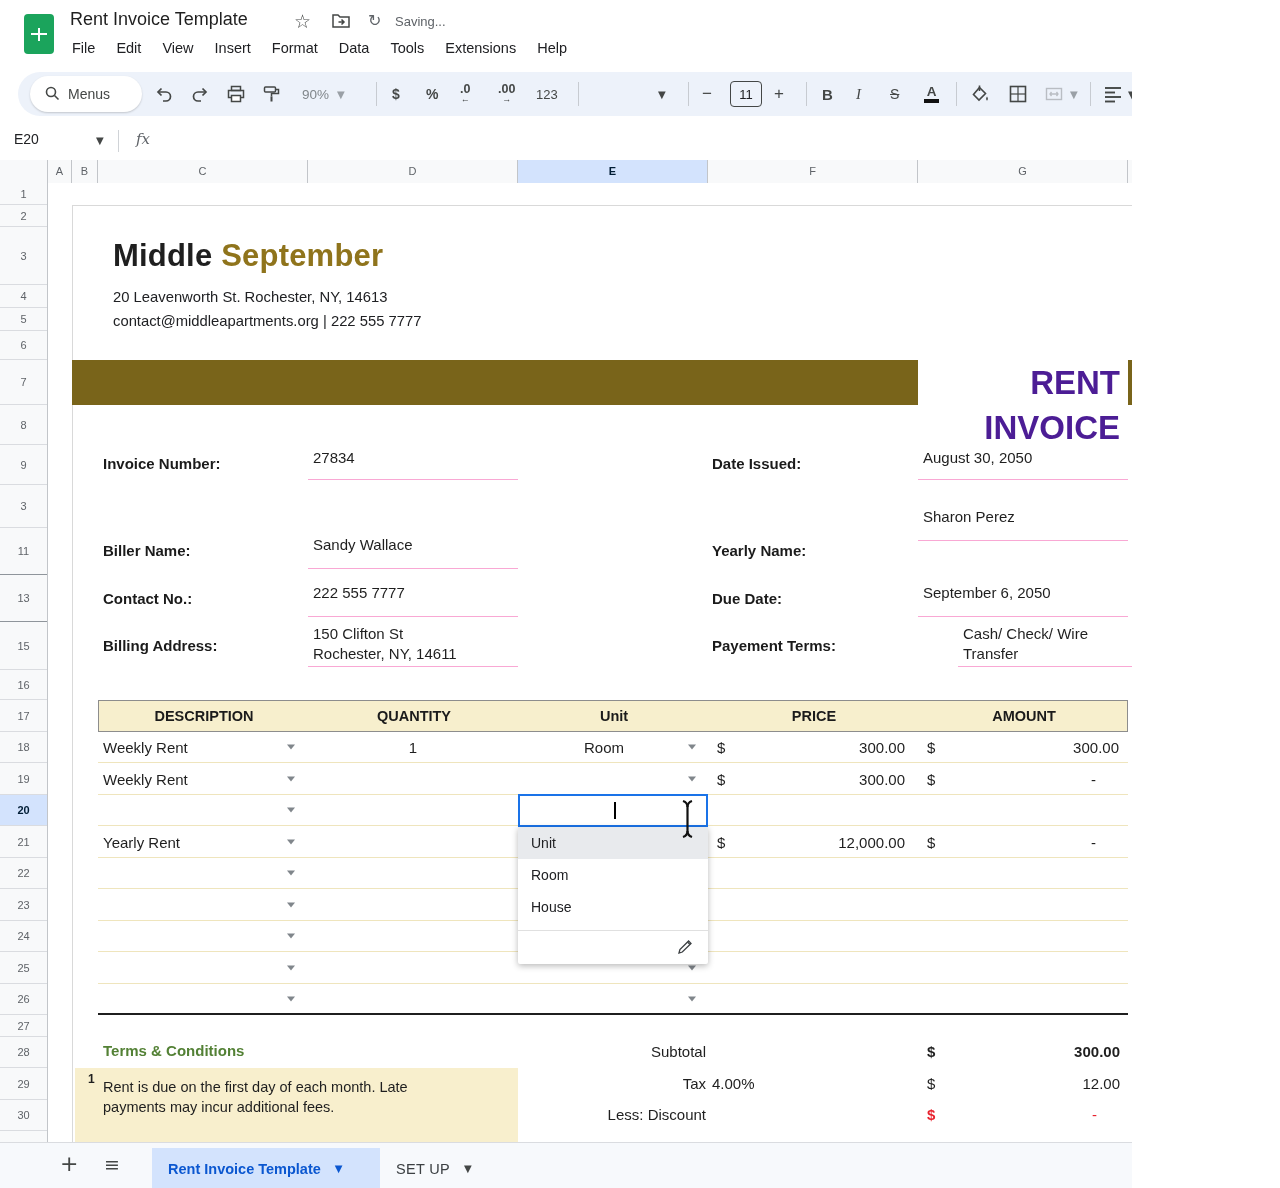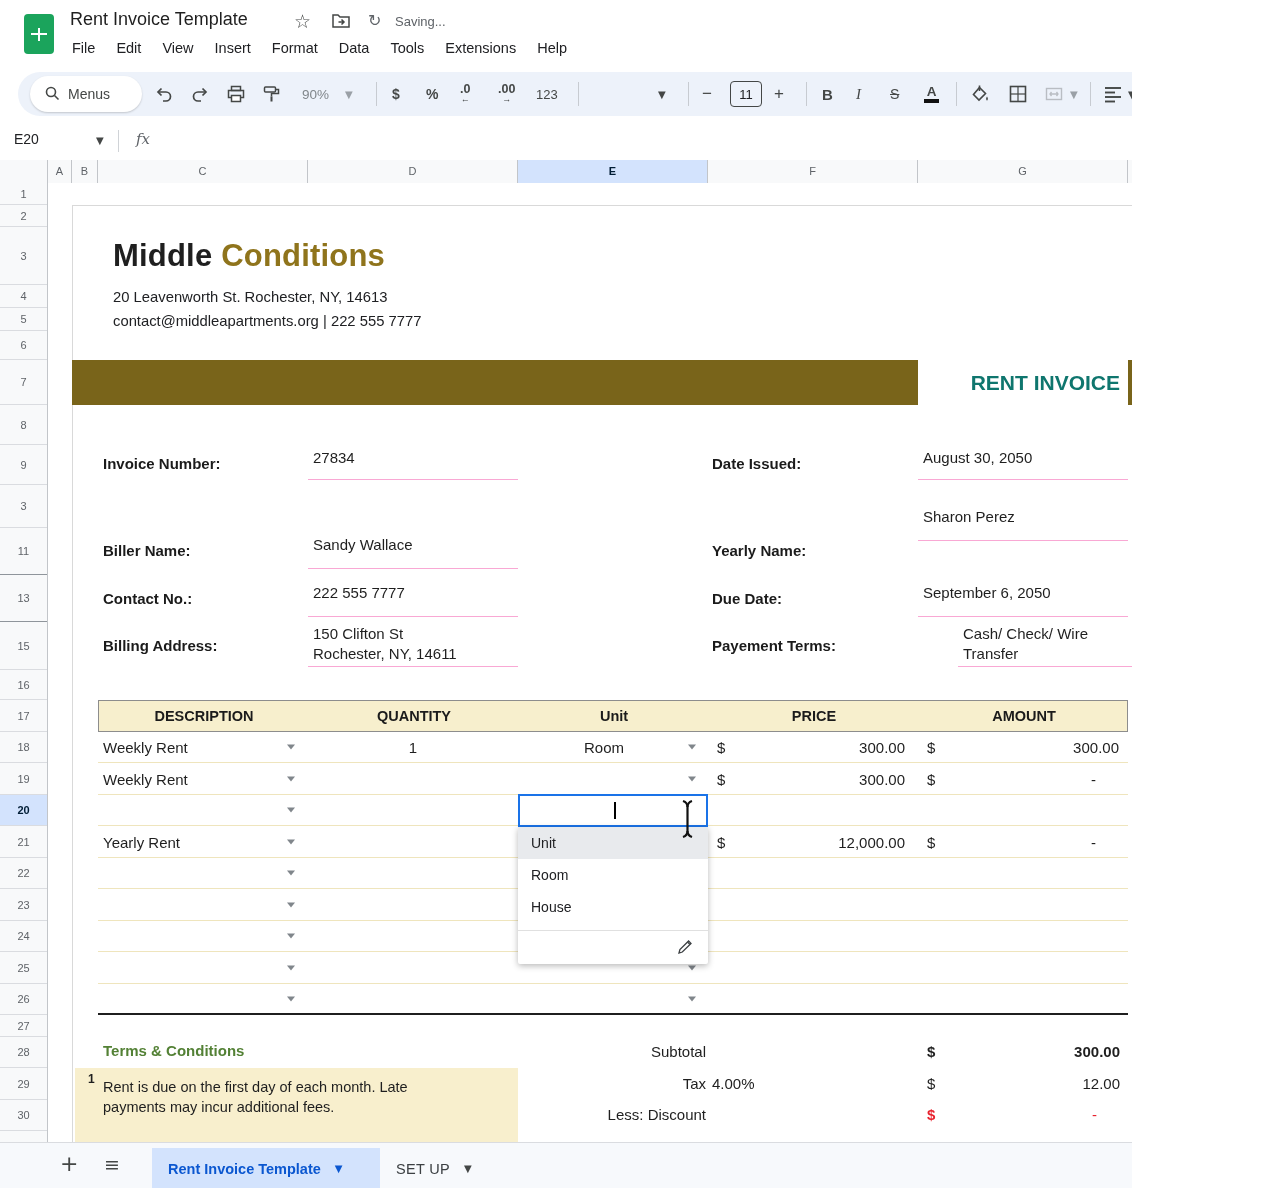--- a/index.html
+++ b/index.html
@@ -17,21 +17,21 @@
   .menubar span{cursor:default;}
   
   .toolbar{position:absolute;left:18px;top:72px;width:1244px;height:44px;background:#edf2fa;border-radius:22px;}
   .tb{position:absolute;top:10px;height:24px;display:flex;align-items:center;justify-content:center;color:#444746;}
   .tbtxt{font-size:14px;font-weight:bold;}
   .tdiv{position:absolute;top:10px;width:1px;height:24px;background:#c7cbd1;}
   .menus-pill{position:absolute;left:12px;top:4px;width:112px;height:36px;background:#fff;border-radius:18px;
               display:flex;align-items:center;gap:8px;padding-left:14px;box-sizing:border-box;
               box-shadow:0 1px 2px rgba(0,0,0,.18);}
   .menus-pill span{font-size:14px;color:#444746;}
-  .zoomsel{color:#80868b;font-size:13.5px;display:flex;gap:16px;align-items:center;}
+  .zoomsel{color:#80868b;font-size:13.5px;display:flex;gap:8px;align-items:center;}
   .caret{font-size:10px;color:#444746;font-family:"DejaVu Sans",sans-serif;}
   .caret.grey{color:#9aa0a6;}
   .sizebox{width:30px;height:24px;border:1.5px solid #444746;border-radius:4px;display:flex;align-items:center;justify-content:center;font-size:13px;color:#202124;}
   .decbtn{display:flex;flex-direction:column;align-items:center;line-height:10px;}
   .decbtn .d{font-size:12.5px;font-weight:bold;}
   .decbtn .a{font-size:9px;}
   .tcolor{display:flex;flex-direction:column;align-items:center;line-height:13px;}
   .tcolor .bar{width:15px;height:3.5px;background:#111;margin-top:1px;}
   
   .fbar{position:absolute;left:0;top:122px;width:1280px;height:38px;background:#fff;border-bottom:1px solid #d5d8dc;}
@@ -48,21 +48,21 @@
   .rh.sel{background:#d3e3fd;color:#001d35;font-weight:bold;}
   .rh.hid{border-bottom:1px solid #8f959b;}
   .sheet-bg{position:absolute;left:48px;top:183px;width:1132px;height:959px;background:#fff;}
   .filler{position:absolute;left:1180px;top:160px;width:100px;height:982px;background:#f1f3f4;border-left:1px solid #dadce0;}
   .pline{position:absolute;background:#d9d9d9;}
   
   .cname{font-size:31px;font-weight:800;letter-spacing:.2px;}
   .cname .gold{color:#8f741c;}
   .addr{font-size:14.8px;color:#202124;}
   .goldbar{background:#79641a;}
-  .rtitle{font-size:21px;font-weight:800;color:#0f766e;text-align:right;line-height:45px;}
+  .rtitle{font-size:33px;font-weight:800;color:#4c1d95;text-align:right;line-height:45px;}
   .flabel{font-size:15px;font-weight:bold;color:#1b1b1b;}
   .fvalue{font-size:15px;color:#1f1f1f;}
   .uline{border-bottom:1px solid #f9a8d4;}
   .thead{background:#f7efcd;border:1px solid #8d8d8d;box-sizing:border-box;}
   .thc{position:absolute;top:0;height:30px;line-height:30px;text-align:center;font-size:14.5px;font-weight:bold;color:#1b1b1b;}
   .items{position:absolute;left:98px;top:732px;width:1030px;}
   .irow{position:relative;width:1030px;border-bottom:1px solid #efe5bd;box-sizing:border-box;}
   .irow.last{border-bottom:2px solid #1f1f1f;}
   .cell{position:absolute;font-size:15px;color:#1f1f1f;top:50%;transform:translateY(-50%);}
   .tri{position:absolute;top:50%;transform:translateY(-50%);width:0;height:0;border-left:4.5px solid transparent;border-right:4.5px solid transparent;border-top:5.5px solid #80868b;}
@@ -316,21 +316,21 @@
   </div>
 
   <div class="sheet-bg"></div>
   <div class="filler"></div>
   <div class="pline" style="left:72px;top:205px;width:1083px;height:1px;"></div>
   <div class="pline" style="left:72px;top:205px;width:1px;height:937px;"></div>
   <div class="pline" style="left:1155px;top:183px;width:1px;height:959px;"></div>
 
   <div class="abs cname" style="left:113px;top:238px;">
     <span>Middle</span>
-    <span class="gold">Conditions</span>
+    <span class="gold">September</span>
   </div>
   <div class="abs addr" style="left:113px;top:289px;">20 Leavenworth St. Rochester, NY, 14613</div>
   <div class="abs addr" style="left:113px;top:313px;">contact@middleapartments.org | 222 555 7777</div>
 
   <div class="abs goldbar" style="left:72px;top:360px;width:846px;height:45px;"></div>
   <div class="abs rtitle" style="left:918px;top:360px;width:202px;height:45px;">RENT INVOICE</div>
   <div class="abs goldbar" style="left:1128px;top:360px;width:27px;height:45px;"></div>
 
   <div class="abs flabel" style="left:103px;top:455px;">Invoice Number:</div>
   <div class="abs fvalue uline" style="left:308px;top:449px;width:210px;height:31px;padding-left:5px;box-sizing:border-box;">27834</div>

